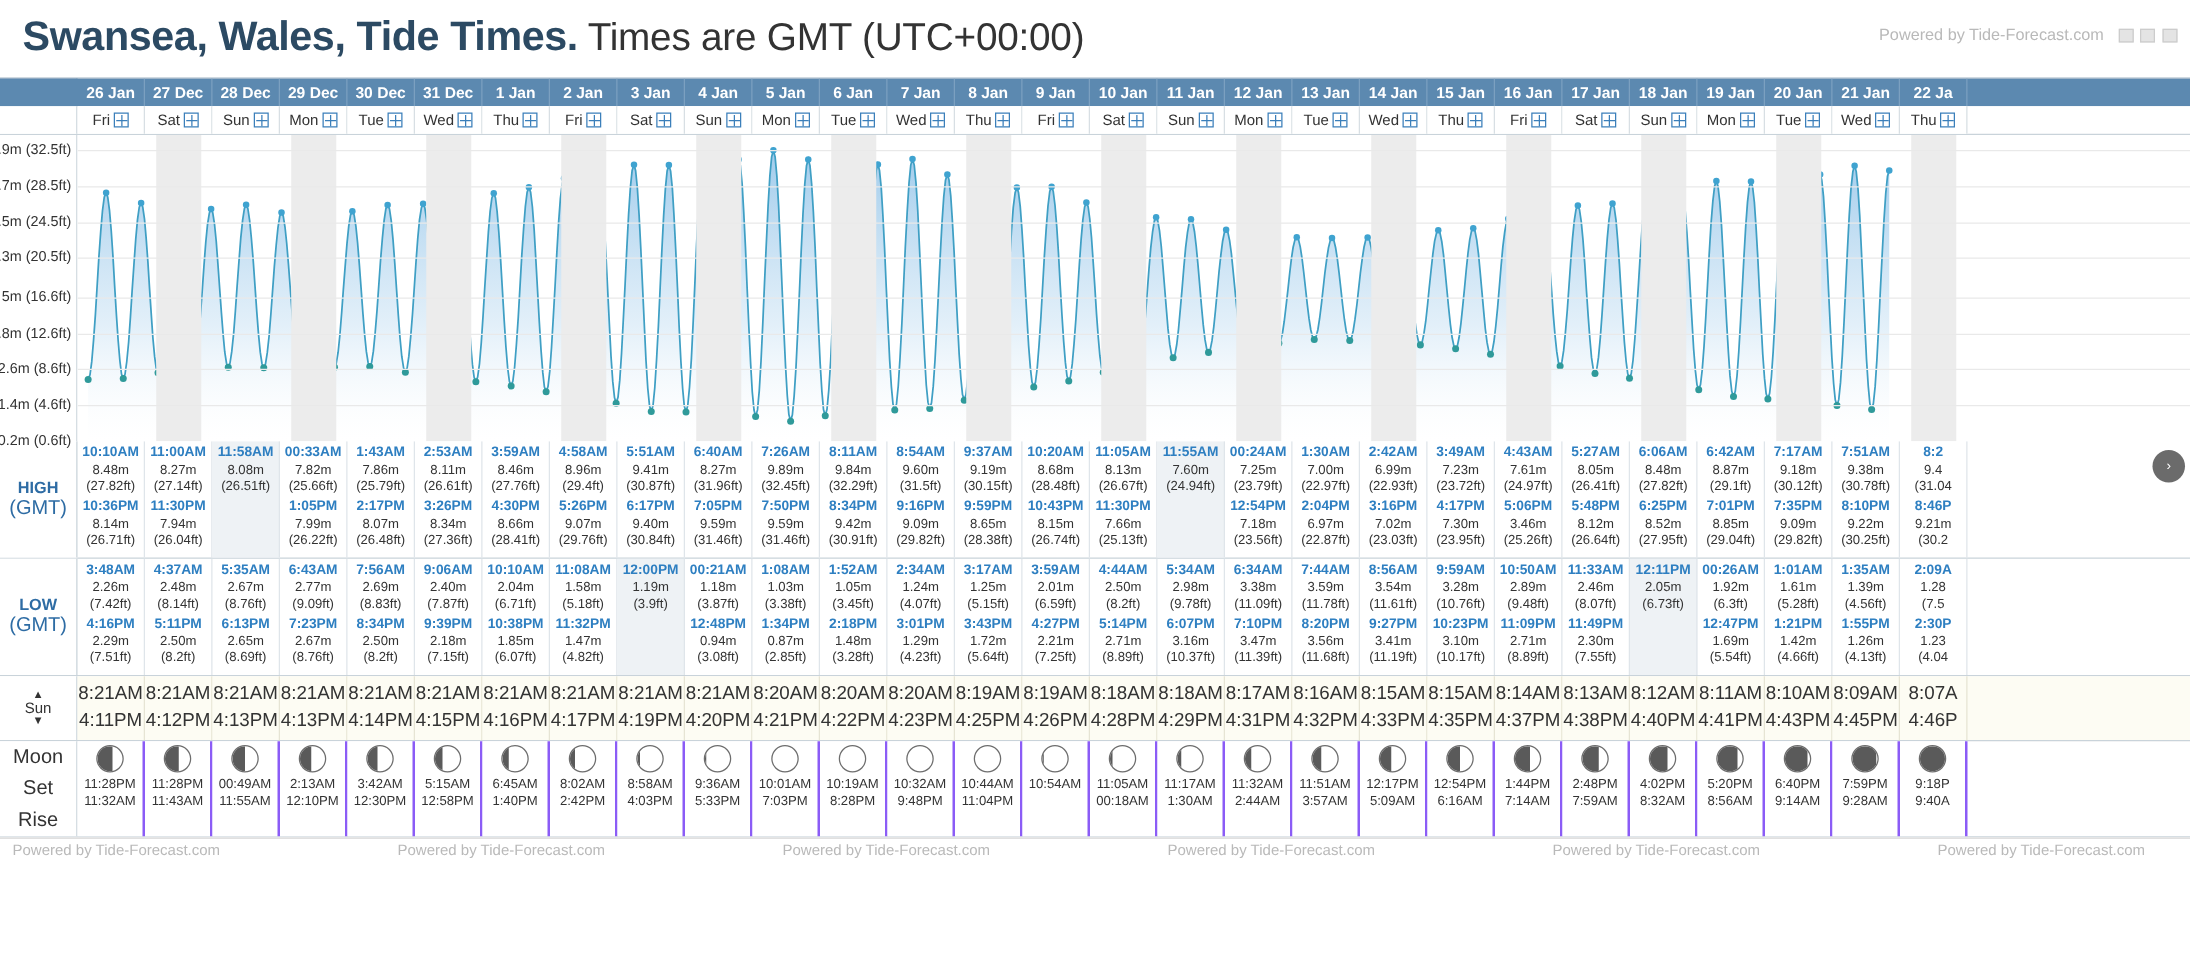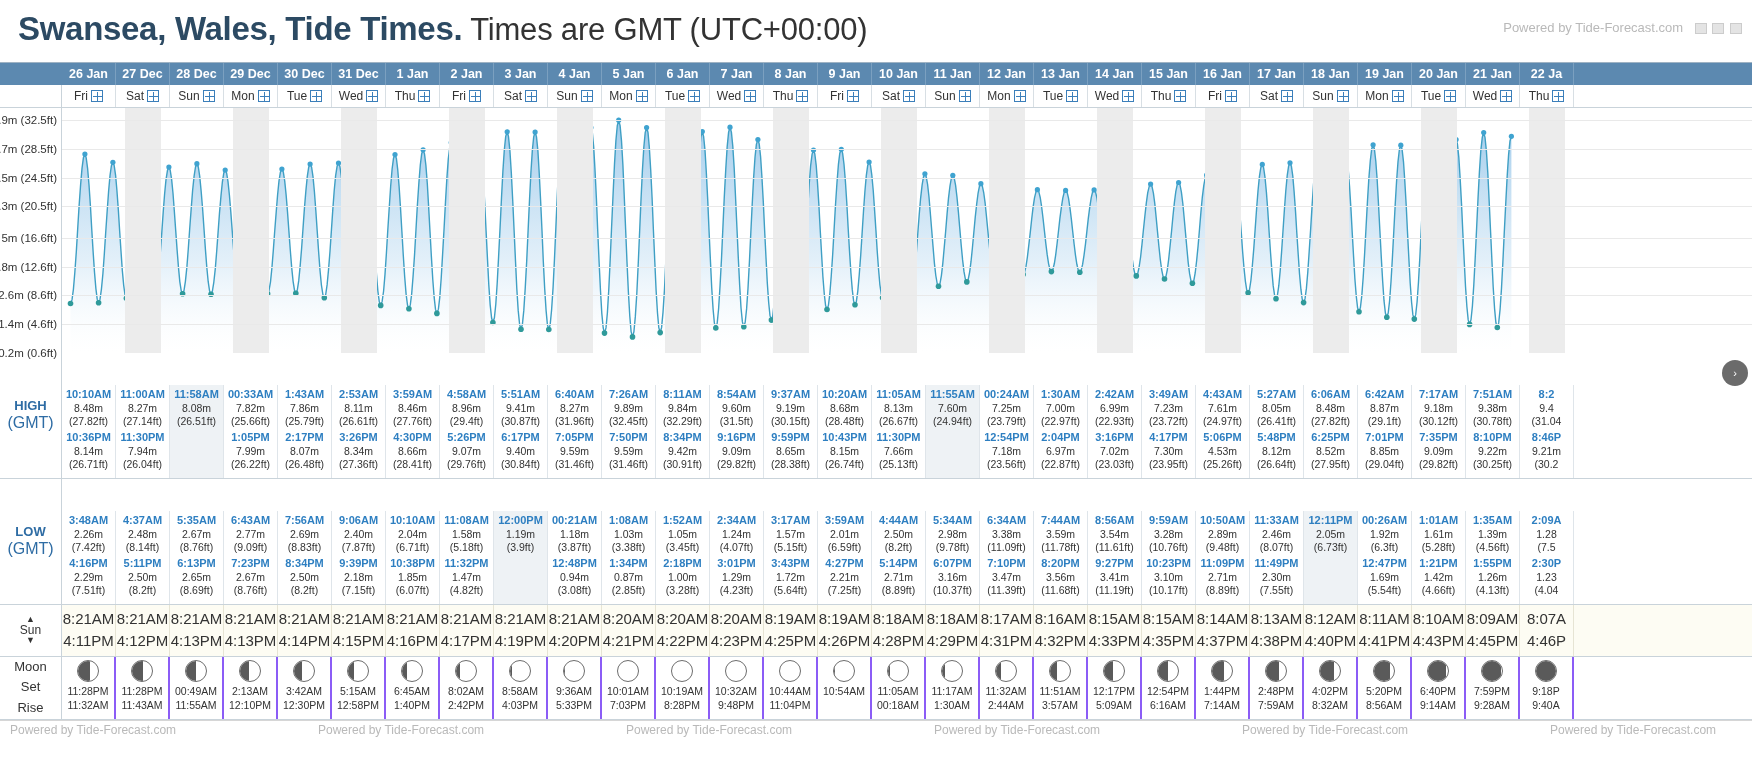--- a/index.html
+++ b/index.html
@@ -107,21 +107,20 @@
   }
   .tiderow .labelcol .sub { font-weight: normal; font-size: 16px; color:#2e6ca4; }
   .tidecell {
     width: 54px; min-width: 54px;
     border-right: 1px solid #dfe5ea;
     padding: 3px 1px 4px 1px;
     text-align: center;
     font-size: 10.5px;
     color: #333;
     line-height: 1.25;
-    margin-top: 32px;
   }
   .tidecell .t { color: #2e7fc1; font-weight: bold; font-size: 11px; }
   .tidecell .m { color: #333; }
   .tidecell .f { color: #333; }
   .tidecell .blk { margin-bottom: 3px; }
   .shade-alt { background: #eef2f5; }
 
   
   .sunrow { border-bottom: 1px solid #c9d3da; background: #fdfcf3; }
   .sunrow .labelcol { background:#fff; }
@@ -145,21 +144,21 @@
     padding: 3px 0 3px 0; line-height: 1.35;
     background:#fff;
   }
   .moonicon {
     width: 22px; height: 22px; border-radius: 50%;
     border: 1px solid #6d6d6d; margin: 0 auto 2px auto;
     position: relative; overflow: hidden; background: #ffffff;
   }
   .moonicon .dark { position:absolute; top:0; bottom:0; background:#5a5a5a; }
 
-  .setriselbl { font-size:13px; color:#333; text-align:center; line-height:1.6; }
+  .setriselbl { font-size:16px; color:#333; text-align:center; line-height:1.6; }
 
   
   .footer {
     position: relative; height: 20px; width: 1752px;
     background: #ffffff; border-top: 1px solid #d6d6d6;
     overflow: hidden;
   }
   .foot-item {
     position:absolute; top:2px; font-size:12px; color:#b9b9b9; white-space:nowrap;
   }
@@ -743,21 +742,21 @@
             </div>
           </div>
           <div class="tidecell">
             <div class="blk">
               <div class="t">4:43AM</div>
               <div class="m">7.61m</div>
               <div class="f">(24.97ft)</div>
             </div>
             <div class="blk">
               <div class="t">5:06PM</div>
-              <div class="m">4.53m</div>
+              <div class="m">3.46m</div>
               <div class="f">(25.26ft)</div>
             </div>
           </div>
           <div class="tidecell">
             <div class="blk">
               <div class="t">5:27AM</div>
               <div class="m">8.05m</div>
               <div class="f">(26.41ft)</div>
             </div>
             <div class="blk">
@@ -963,40 +962,40 @@
             </div>
           </div>
           <div class="tidecell">
             <div class="blk">
               <div class="t">1:52AM</div>
               <div class="m">1.05m</div>
               <div class="f">(3.45ft)</div>
             </div>
             <div class="blk">
               <div class="t">2:18PM</div>
-              <div class="m">1.00m</div>
+              <div class="m">1.48m</div>
               <div class="f">(3.28ft)</div>
             </div>
           </div>
           <div class="tidecell">
             <div class="blk">
               <div class="t">2:34AM</div>
               <div class="m">1.24m</div>
               <div class="f">(4.07ft)</div>
             </div>
             <div class="blk">
               <div class="t">3:01PM</div>
               <div class="m">1.29m</div>
               <div class="f">(4.23ft)</div>
             </div>
           </div>
           <div class="tidecell">
             <div class="blk">
               <div class="t">3:17AM</div>
-              <div class="m">1.57m</div>
+              <div class="m">1.25m</div>
               <div class="f">(5.15ft)</div>
             </div>
             <div class="blk">
               <div class="t">3:43PM</div>
               <div class="m">1.72m</div>
               <div class="f">(5.64ft)</div>
             </div>
           </div>
           <div class="tidecell">
             <div class="blk">

